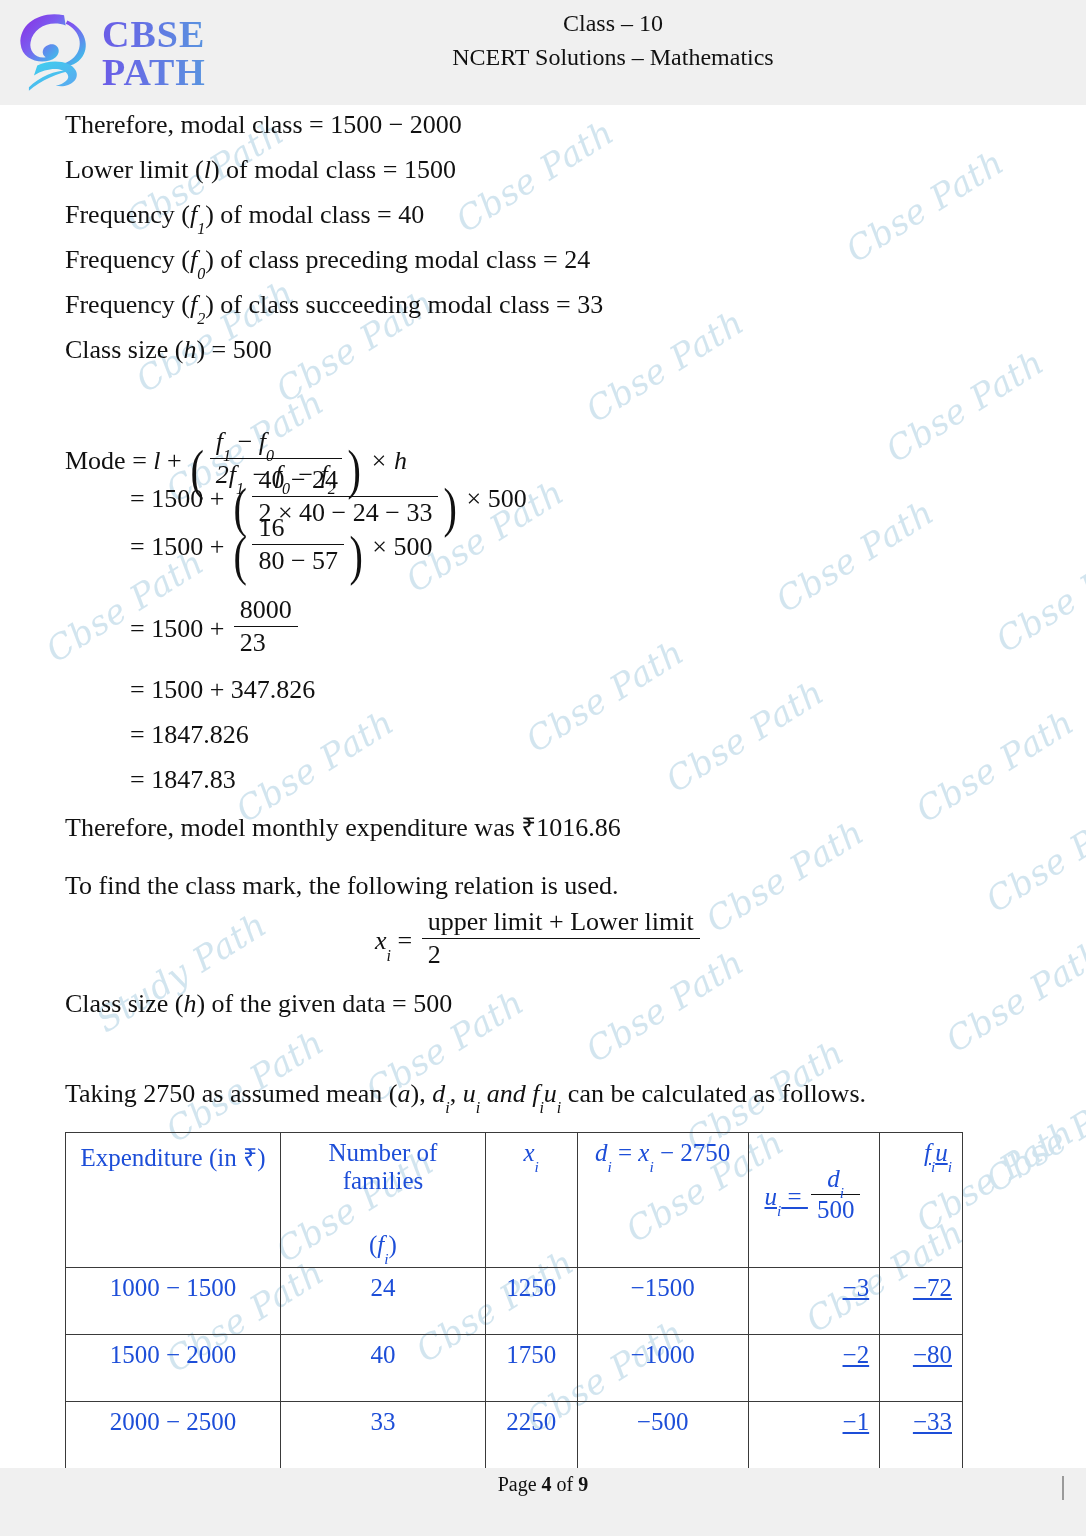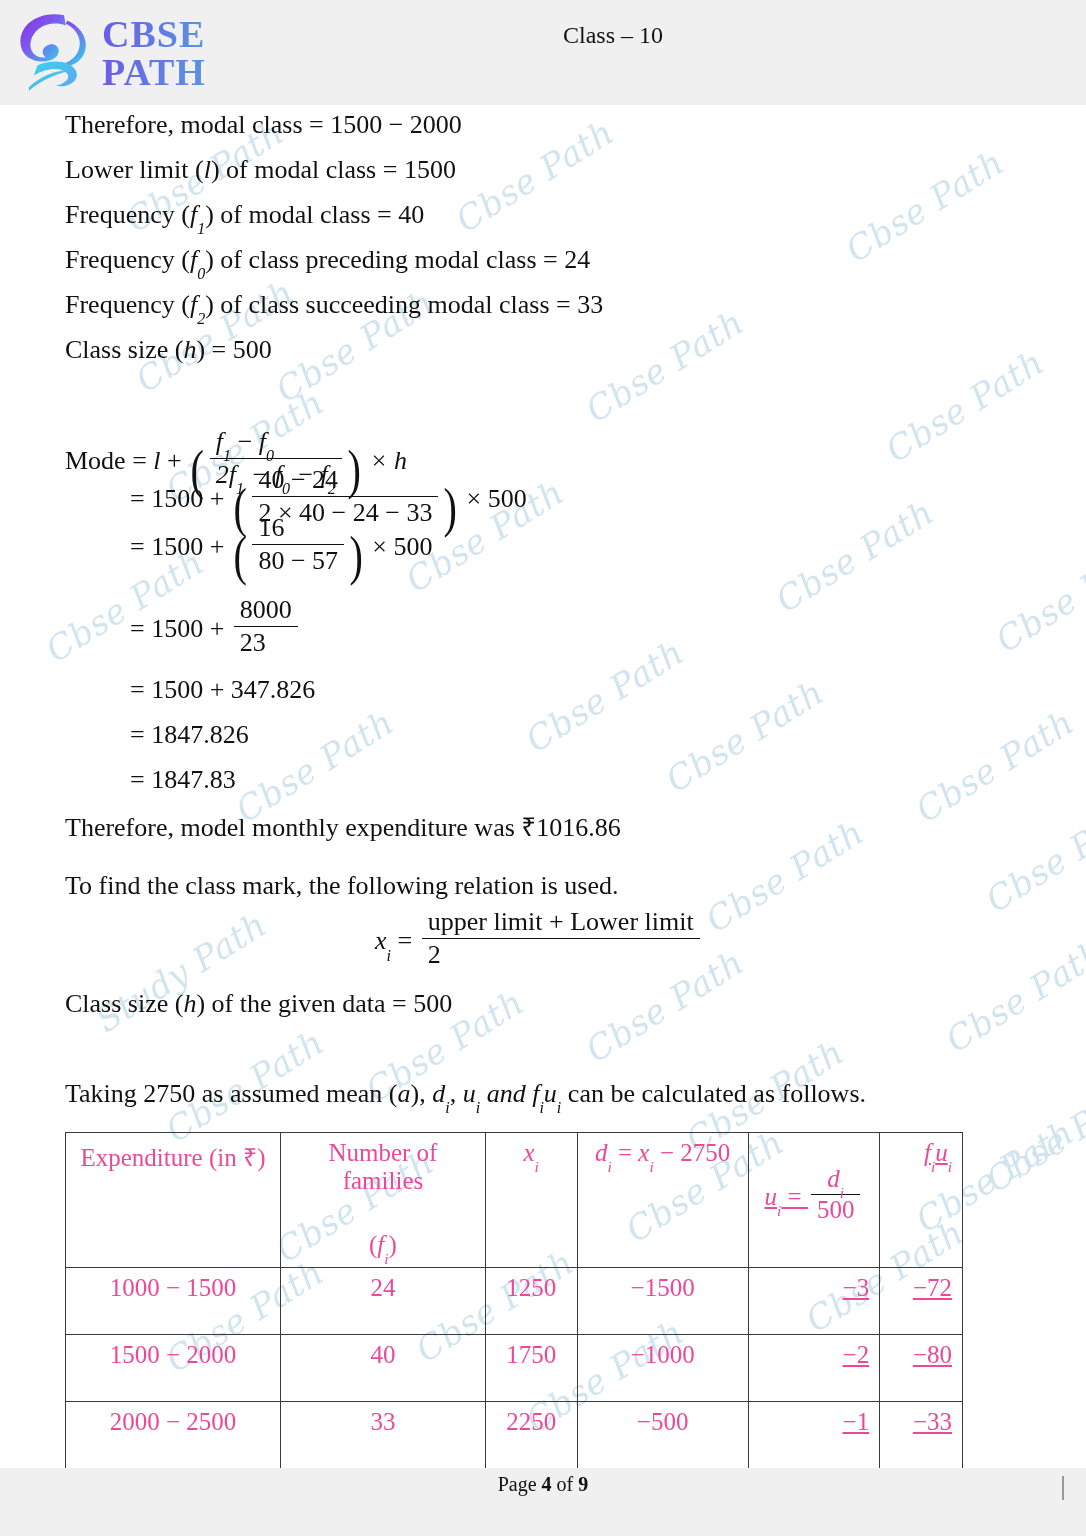--- a/index.html
+++ b/index.html
@@ -40,21 +40,21 @@
   .logo-text{
     font-family:"Liberation Serif", serif;
     font-weight:700;font-size:38px;letter-spacing:1px;
     background:linear-gradient(90deg,#6b5ce7 0%,#5b8fe0 45%,#3fc9e8 100%);
     -webkit-background-clip:text;background-clip:text;color:transparent;
     margin-left:6px;line-height:1;
   }
   .head-center{
     position:absolute;left:313px;top:0;width:600px;height:105px;
     display:flex;flex-direction:column;align-items:center;justify-content:flex-start;
-    padding-top:18px;box-sizing:border-box;
+    padding-top:6px;box-sizing:border-box;
   }
   .head-center div{font-size:24px;line-height:34px;color:#111;font-family:"Liberation Serif", serif;}
 
   
   .footer{
     position:absolute;left:0;top:1468px;width:1086px;height:68px;
     background:#f0f0f0;z-index:3;
   }
   .footer-inner{
     width:100%;text-align:center;font-size:20px;color:#111;padding-top:5px;
@@ -79,21 +79,21 @@
   .frac .num{display:block;padding:0 6px 1px 6px;}
   .frac .den{display:block;border-top:1.6px solid #111;padding:1px 6px 0 6px;}
   .paren{display:inline-block;font-size:2.15em;line-height:0;vertical-align:-0.34em;font-weight:300;transform:scaleX(.72);}
 
   .eqline{position:absolute;font-size:26px;line-height:30px;white-space:nowrap;color:#111;}
 
   
   .tbl{
     position:absolute;left:65px;top:1132px;width:898px;
     border-collapse:collapse;z-index:2;background:transparent;
-    font-size:25px;color:#ec4899;
+    font-size:25px;color:#1d4ed8;
   }
   .tbl td,.tbl th{
     border:1.6px solid #3a3a3a;
     font-weight:400;
     font-family:"Liberation Serif", serif;
     background:transparent;
     padding:6px 10px;
     vertical-align:top;
   }
   .tbl .hrow th{height:122px;}
@@ -164,20 +164,21 @@
         <path d="M62 10 C34 4, 8 20, 10 44 C12 66, 40 70, 52 60 C60 53, 54 42, 44 45 C36 47, 34 56, 40 60
                  C28 62, 20 52, 22 42 C25 24, 46 15, 64 22 Z" fill="url(#gA)"></path>
         <path d="M64 20 C82 28, 86 48, 74 60 C62 72, 40 72, 30 66 C44 74, 70 76, 82 62 C94 48, 88 26, 66 16 Z" fill="url(#gA)"></path>
         <path d="M30 70 C46 62, 70 64, 76 76 C82 88, 66 98, 52 94 C62 92, 70 86, 66 80 C60 72, 42 72, 26 82 Z" fill="url(#gB)"></path>
         <path d="M20 96 C34 82, 56 74, 72 76 C56 78, 34 88, 20 100 Z" fill="url(#gB)"></path>
       </svg>
       <span class="logo-text">CBSE PATH</span>
     </div>
     <div class="head-center">
       <div>Class – 10</div>
+      <div>NCERT Solutions – Mathematics</div>
     </div>
   </div>
 
   <div class="content">
 
     <div class="line" style="top:5px;">Therefore, modal class = 1500 − 2000</div>
 
     <div class="line" style="top:50px;">
       <span>Lower limit (</span><span class="mathvar">l</span><span>) of modal class = 1500</span>
     </div>

